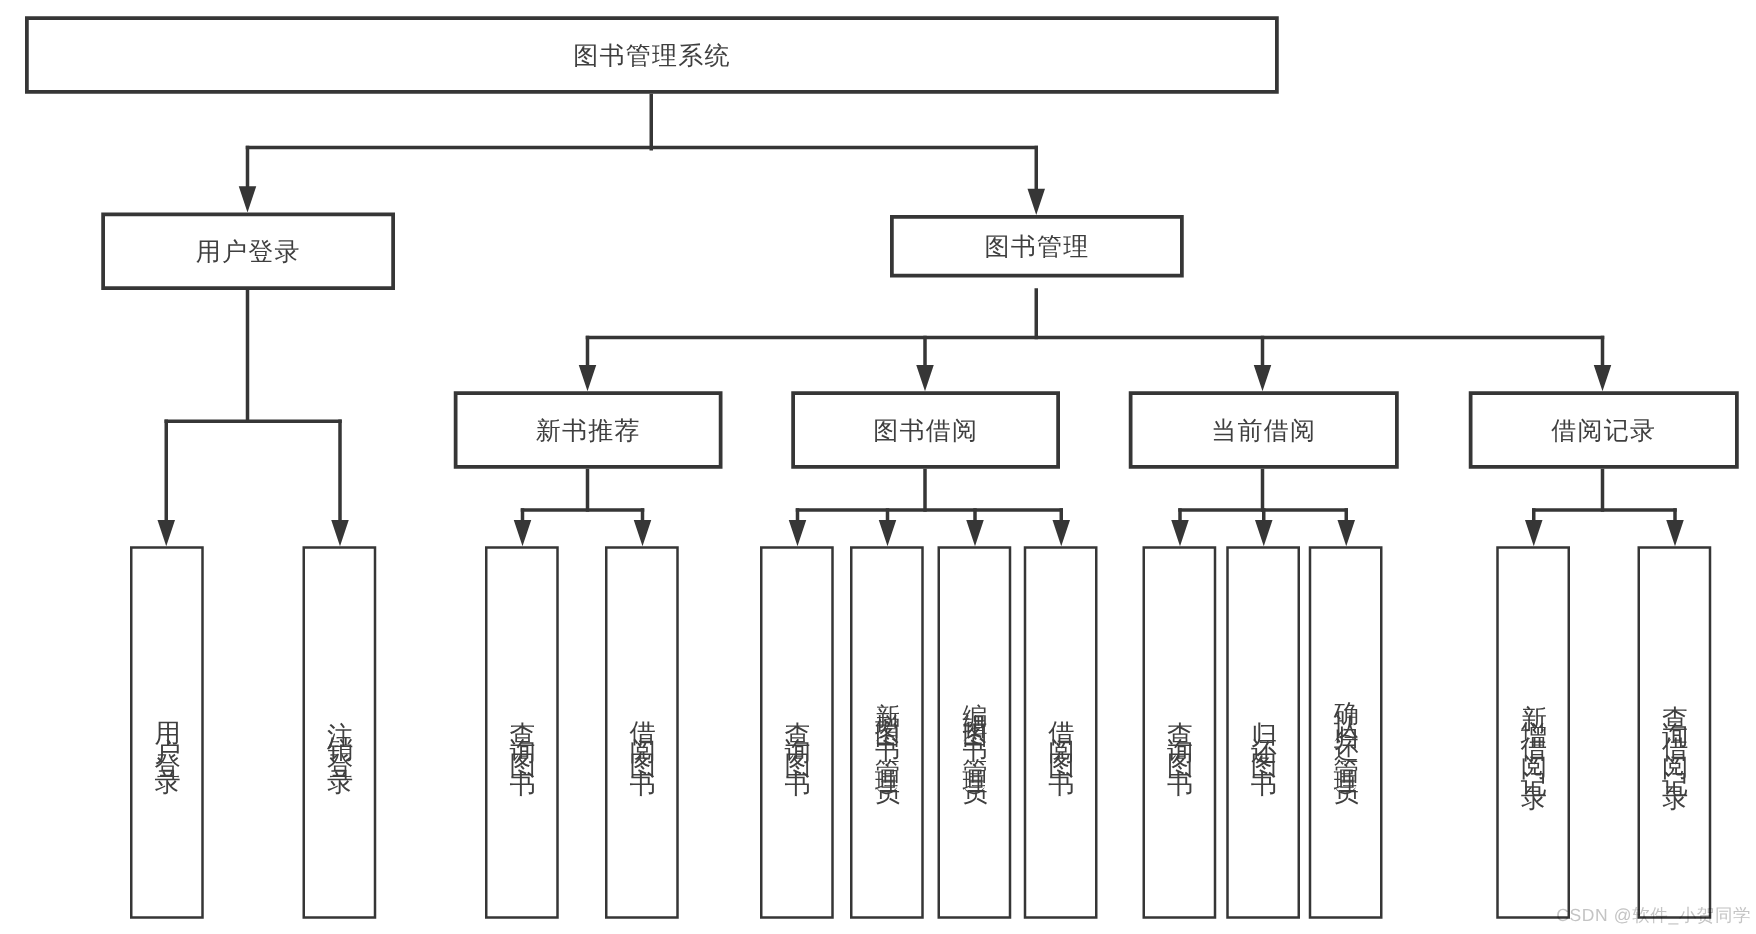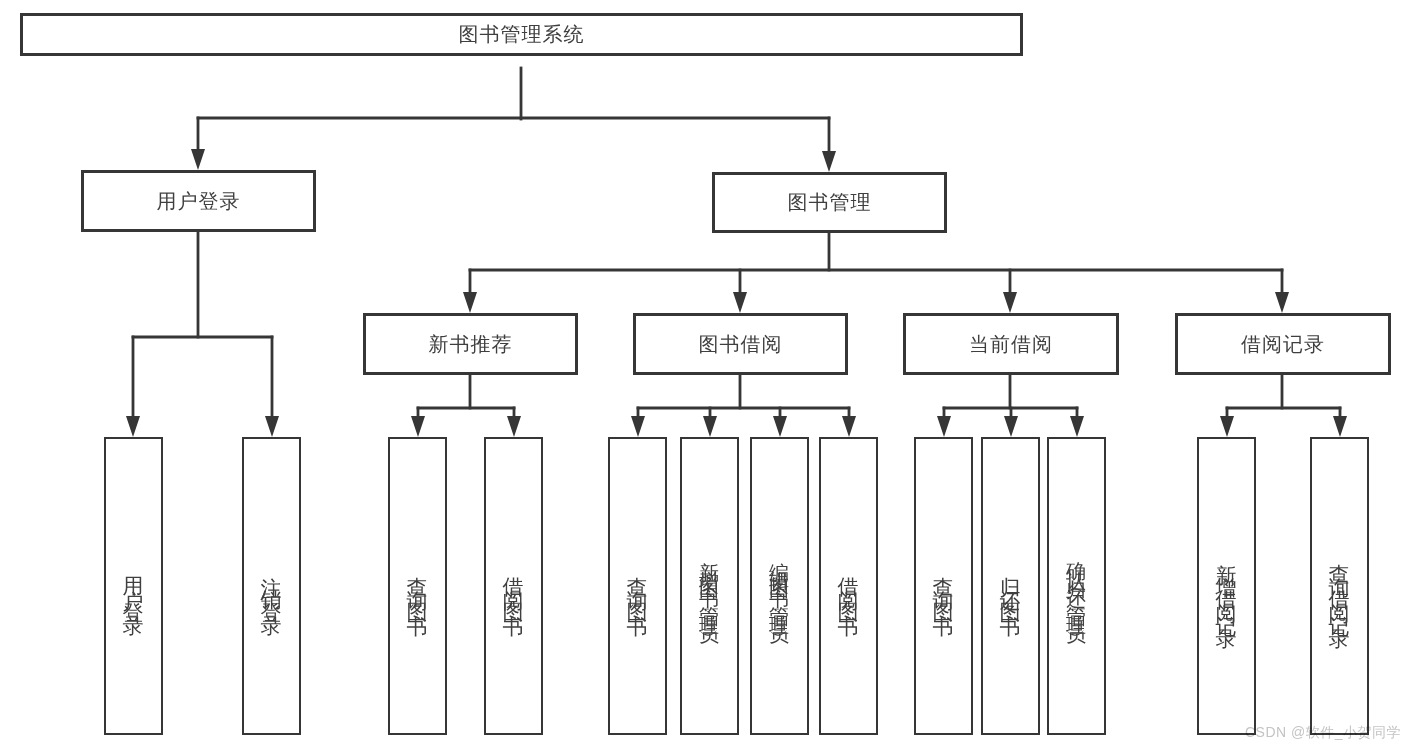--- a/index.html
+++ b/index.html
@@ -117,28 +117,28 @@
     <polygon points="1070,416 1084,416 1077,437"></polygon>
 
     <line x1="1282" y1="374" x2="1282" y2="408"></line>
     <line x1="1227" y1="408" x2="1340" y2="408"></line>
     <line x1="1227" y1="408" x2="1227" y2="420"></line>
     <polygon points="1220,416 1234,416 1227,437"></polygon>
     <line x1="1340" y1="408" x2="1340" y2="420"></line>
     <polygon points="1333,416 1347,416 1340,437"></polygon>
   </svg>
 
-  <div class="hbox" style="left:20px;top:13px;width:1003px;height:43px;">
+  <div class="hbox" style="left:20px;top:13px;width:1003px;height:62px;">
     <span>图书管理系统</span>
   </div>
 
   <div class="hbox" style="left:81px;top:170px;width:235px;height:62px;">
     <span>用户登录</span>
   </div>
-  <div class="hbox" style="left:712px;top:172px;width:235px;height:61px;">
+  <div class="hbox" style="left:712px;top:172px;width:235px;height:50px;">
     <span>图书管理</span>
   </div>
 
   <div class="hbox" style="left:363px;top:313px;width:215px;height:62px;">
     <span>新书推荐</span>
   </div>
   <div class="hbox" style="left:633px;top:313px;width:215px;height:62px;">
     <span>图书借阅</span>
   </div>
   <div class="hbox" style="left:903px;top:313px;width:216px;height:62px;">

